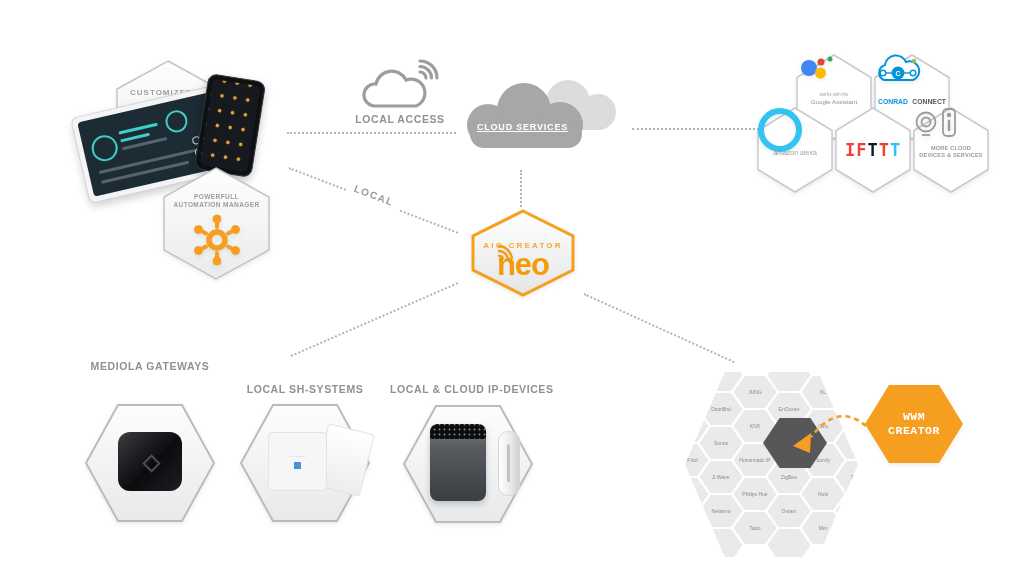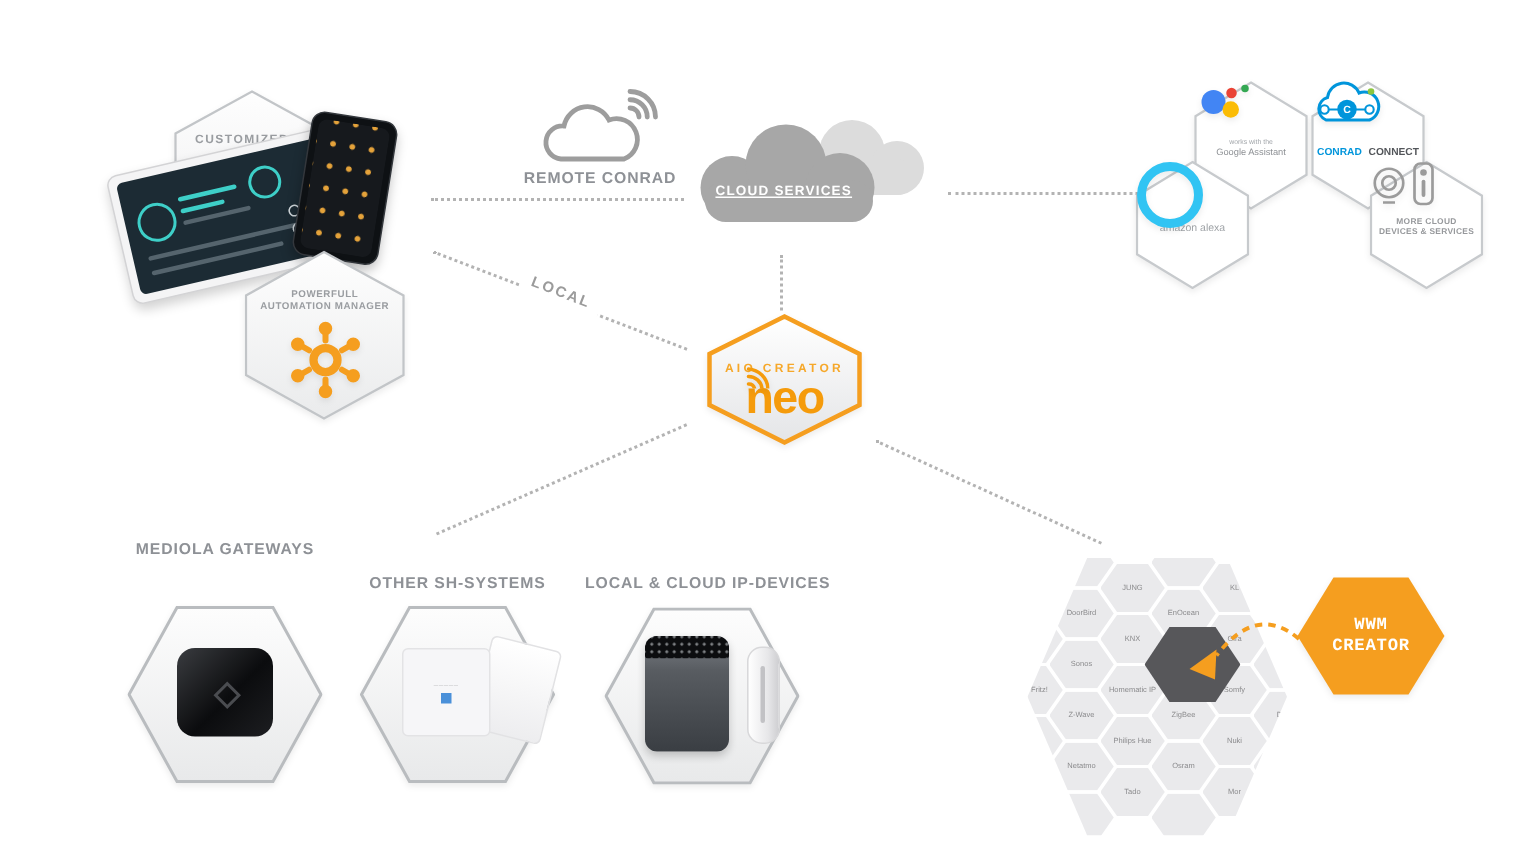--- a/index.html
+++ b/index.html
@@ -160,21 +160,21 @@
   </div>
 
   <svg class="abs" style="left:360px;top:58px;" width="80" height="56" viewBox="0 0 80 56">
     <g fill="none" stroke="#9d9d9d" stroke-width="3.2" stroke-linecap="round">
       <path d="M14 48 A11 11 0 0 1 16 26 A16 16 0 0 1 46 22 A11 11 0 0 1 56 48 Z"></path>
       <path d="M60 14 A6 6 0 0 1 66 20"></path>
       <path d="M60 8.5 A11.5 11.5 0 0 1 71.5 20"></path>
       <path d="M60 3 A17 17 0 0 1 77 20"></path>
     </g>
   </svg>
-  <div class="sec-label" style="left:330px;top:113px;width:140px;">REMOTE CONRAD</div>
+  <div class="sec-label" style="left:330px;top:113px;width:140px;">LOCAL ACCESS</div>
 
   <svg class="abs" style="left:440px;top:70px;" width="195" height="105" viewBox="0 0 195 105">
     <g fill="#dcdcdc">
       <circle cx="128" cy="32" r="22"></circle>
         <circle cx="158" cy="42" r="18"></circle>
         <circle cx="105" cy="42" r="16"></circle>
       <rect x="98" y="36" width="72" height="24" rx="12"></rect>
     </g>
     <g fill="#a7a7a7">
       <circle cx="48" cy="55" r="21"></circle>
@@ -252,20 +252,28 @@
         <polygon points="38,1 75,23.5 75,62.5 38,85 1,62.5 1,23.5" fill="#ffffff" stroke="#c7cacd" stroke-width="1.5"></polygon>
       </svg>
     <div class="hexcontent">
       <svg width="46" height="46" viewBox="0 0 46 46">
         <circle cx="23" cy="23" r="19" fill="none" stroke="#31c4f3" stroke-width="6"></circle>
       </svg>
       <div class="alexa-label">amazon alexa</div>
     </div>
   </div>
 
+  <div class="hexwrap" style="left:835px;top:107px;width:76px;height:86px;">
+    <svg width="76" height="86">
+        <polygon points="38,1 75,23.5 75,62.5 38,85 1,62.5 1,23.5" fill="#ffffff" stroke="#c7cacd" stroke-width="1.5"></polygon>
+      </svg>
+    <div class="hexcontent">
+      <div class="ifttt-logo"><span style="color: rgb(238, 66, 55);">I</span><span style="color: rgb(238, 66, 55);">F</span><span style="color: rgb(17, 27, 36);">T</span><span style="color: rgb(238, 66, 55);">T</span><span style="color: rgb(41, 196, 245);">T</span></div>
+    </div>
+  </div>
 
   <div class="hexwrap" style="left:913px;top:107px;width:76px;height:86px;">
     <svg width="76" height="86">
         <polygon points="38,1 75,23.5 75,62.5 38,85 1,62.5 1,23.5" fill="#ffffff" stroke="#c7cacd" stroke-width="1.5"></polygon>
       </svg>
     <div class="hexcontent">
       <svg width="46" height="32" viewBox="0 0 46 32">
         <g fill="none" stroke="#9b9b9b" stroke-width="1.8">
           <circle cx="13" cy="15" r="9.5"></circle>
             <circle cx="13" cy="15" r="4.5"></circle>
@@ -276,21 +284,21 @@
         </g>
       </svg>
       <div class="more-lines" style="margin-top:3px;">
         <div>MORE CLOUD</div>
         <div>DEVICES &amp; SERVICES</div>
       </div>
     </div>
   </div>
 
   <div class="sec-label" style="left:85px;top:360px;width:130px;">MEDIOLA GATEWAYS</div>
-  <div class="sec-label" style="left:240px;top:383px;width:130px;">OTHER SH-SYSTEMS</div>
+  <div class="sec-label" style="left:240px;top:383px;width:130px;">LOCAL SH-SYSTEMS</div>
   <div class="sec-label" style="left:390px;top:383px;width:160px;">LOCAL &amp; CLOUD IP-DEVICES</div>
 
   <div class="hexwrap" style="left:85px;top:404px;width:130px;height:118px;">
     <svg width="130" height="118">
       <defs>
           <linearGradient id="hg4" x1="0" y1="0" x2="0" y2="1">
         <stop offset="0" stop-color="#fdfdfd"></stop>
             <stop offset="1" stop-color="#e8e9ea"></stop>
           </linearGradient>
         </defs>

